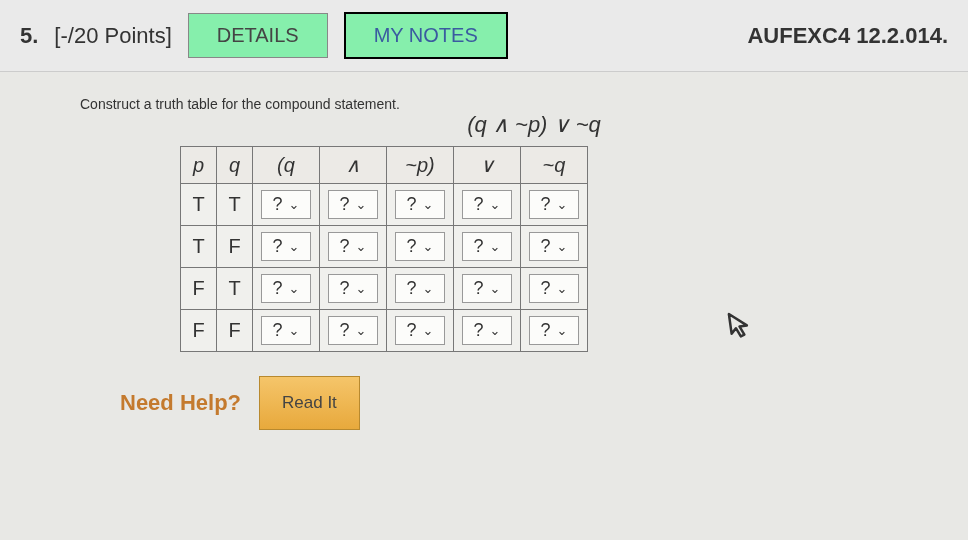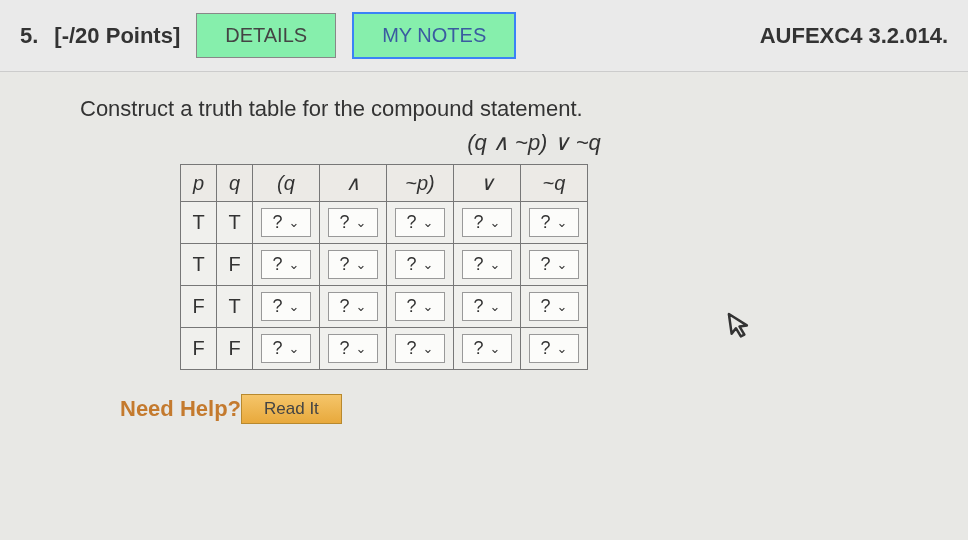--- a/index.html
+++ b/index.html
@@ -18,50 +18,50 @@
       background: #eaeaea;
       border-bottom: 1px solid #ccc;
       gap: 16px;
     }
     .question-num {
       font-weight: bold;
       font-size: 22px;
       color: #333;
     }
     .points {
-      font-weight: bold;
+      font-weight: normal;
       font-size: 22px;
       color: #333;
     }
     .btn {
       border: 1px solid #888;
       background: #86efac;
       padding: 10px 28px;
       font-size: 20px;
       color: #444;
       cursor: pointer;
       font-family: inherit;
     }
     .btn-notes {
-      border: 2px solid #3b82f6;
+      border: 2px solid #000000;
       color: #3a5ba0;
     }
     .exercise-id {
       font-size: 22px;
       font-weight: bold;
       color: #333;
       margin-left: auto;
     }
     .content {
       padding: 24px 80px 0 80px;
     }
     .instruction {
-      font-size: 22px;
-      color: #333;
-      margin-bottom: 8px;
+      font-size: 14px;
+      color: #333;
+      margin-bottom: 0;
     }
     .formula {
       font-size: 22px;
       color: #333;
       font-style: italic;
       margin-left: 100px;
       margin-bottom: 8px;
       text-align: center;
     }
     .truth-table {
@@ -97,30 +97,31 @@
     .dropdown-label { color: #333; }
     .chevron {
       font-size: 13px;
       color: #333;
     }
     .help-row {
       margin-top: 24px;
       margin-left: 40px;
       display: flex;
       align-items: center;
+      gap: 18px;
     }
     .need-help {
       font-size: 22px;
       font-weight: bold;
       color: #c47a2e;
     }
     .read-it {
       background: linear-gradient(#f5c56a, #e8a93c);
       border: 1px solid #b8892e;
-      padding: 4px 22px;
+      padding: 16px 22px;
       font-size: 17px;
       color: #444;
       cursor: pointer;
       font-family: inherit;
     }
     .cursor {
       position: absolute;
       left: 728px;
       top: 310px;
       font-size: 30px;
@@ -130,21 +131,21 @@
     }
   </style>
 </head>
 <body>
 
 <div class="header-bar">
   <span class="question-num">5.</span>
   <span class="points">[-/20 Points]</span>
   <button class="btn">DETAILS</button>
   <button class="btn btn-notes">MY NOTES</button>
-  <span class="exercise-id">AUFEXC4 3.2.014.</span>
+  <span class="exercise-id">AUFEXC4 12.2.014.</span>
 </div>
 
 <div class="content">
   <div class="instruction">Construct a truth table for the compound statement.</div>
   <div class="formula">(q ∧ ~p) ∨ ~q</div>
 
   <table class="truth-table">
     <thead>
       <tr>
         <th>p</th>

